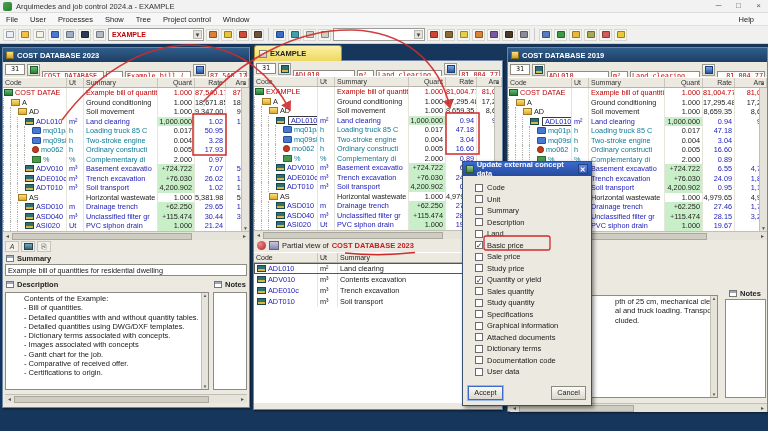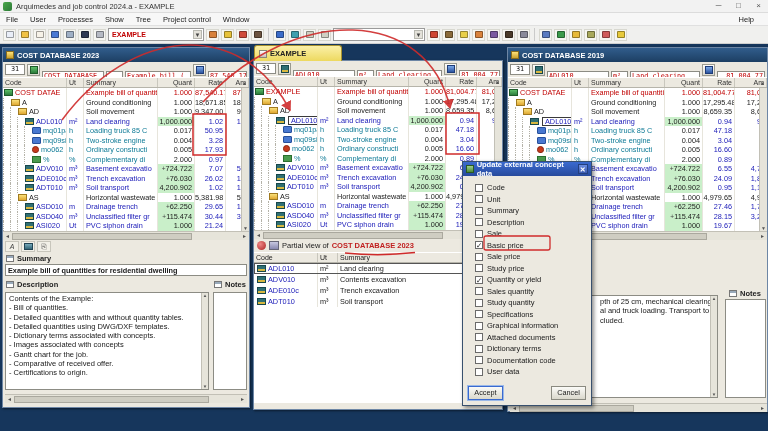--- a/index.html
+++ b/index.html
@@ -81,23 +81,23 @@
   .hscroll .ar { width:9px; text-align:center; }
   .hscroll .thumb { height:7px; background:#cfcdc2; border:1px solid #aaa89e; }
 
   
   .btools { height:13px; display:flex; gap:2px; align-items:center; padding:1px 2px; }
   .bicon { width:14px; height:11px; border:1px solid #c8c6bc; background:#f2f0e8; display:flex; align-items:center;
            justify-content:center; font-size:7px; color:#444; }
   .seclabel { height:10px; display:flex; align-items:center; gap:3px; padding-left:3px; font-weight:bold; color:#222; }
   .slicon { width:8px; height:7px; border:1px solid #777; background:#fff; box-shadow:inset 0 2px 0 #9ab; }
   .inputbox { border:1px solid #8c8c84; background:#fff; height:12px; line-height:11px; padding:0 2px;
-              margin:1px 2px; font-size:7.3px; overflow:hidden; white-space:nowrap;font-weight:bold; }
+              margin:1px 2px; font-size:7.3px; overflow:hidden; white-space:nowrap; }
   .descbox { position:relative; border:1px solid #8c8c84; background:#fff; overflow:hidden; padding:1px 8px 1px 3px; }
-  .descbox .dline { line-height:9.3px; white-space:nowrap; }
+  .descbox .dline { line-height:9.3px; white-space:nowrap;margin-left:15px; }
   .dvsb { position:absolute; right:0; top:0; bottom:0; width:7px; background:#e6e4da; border-left:1px solid #c2c0b6;
           display:flex; flex-direction:column; justify-content:space-between; align-items:center; font-size:4.5px; color:#555; }
   .notesbox { position:absolute; border:1px solid #8c8c84; background:#fff; }
 
   
   .ptool { height:13px; display:flex; align-items:center; gap:3px; padding-left:3px; }
   .psphere { width:9px; height:9px; border-radius:50%; background:radial-gradient(circle at 35% 35%,#e88,#a22); }
   .pbook { width:10px; height:9px; background:linear-gradient(#c8c8e0,#8888b0); border:1px solid #667; }
   .ptarget { color:#c02020; font-weight:bold; }
   .phead { height:11px; display:flex; background:#ece9e0; border-top:1px solid #fff; border-bottom:1px solid #b6b4aa; font-size:7px; }
@@ -1227,21 +1227,21 @@
         <div class="ditem">
           <div class="cb"></div>
           <span>Summary</span>
         </div>
         <div class="ditem">
           <div class="cb"></div>
           <span>Description</span>
         </div>
         <div class="ditem">
           <div class="cb"></div>
-          <span>Sale</span>
+          <span>Land</span>
         </div>
         <div class="ditem">
           <div class="cb">✓</div>
           <span>Basic price</span>
         </div>
         <div class="ditem">
           <div class="cb"></div>
           <span>Sale price</span>
         </div>
         <div class="ditem">

